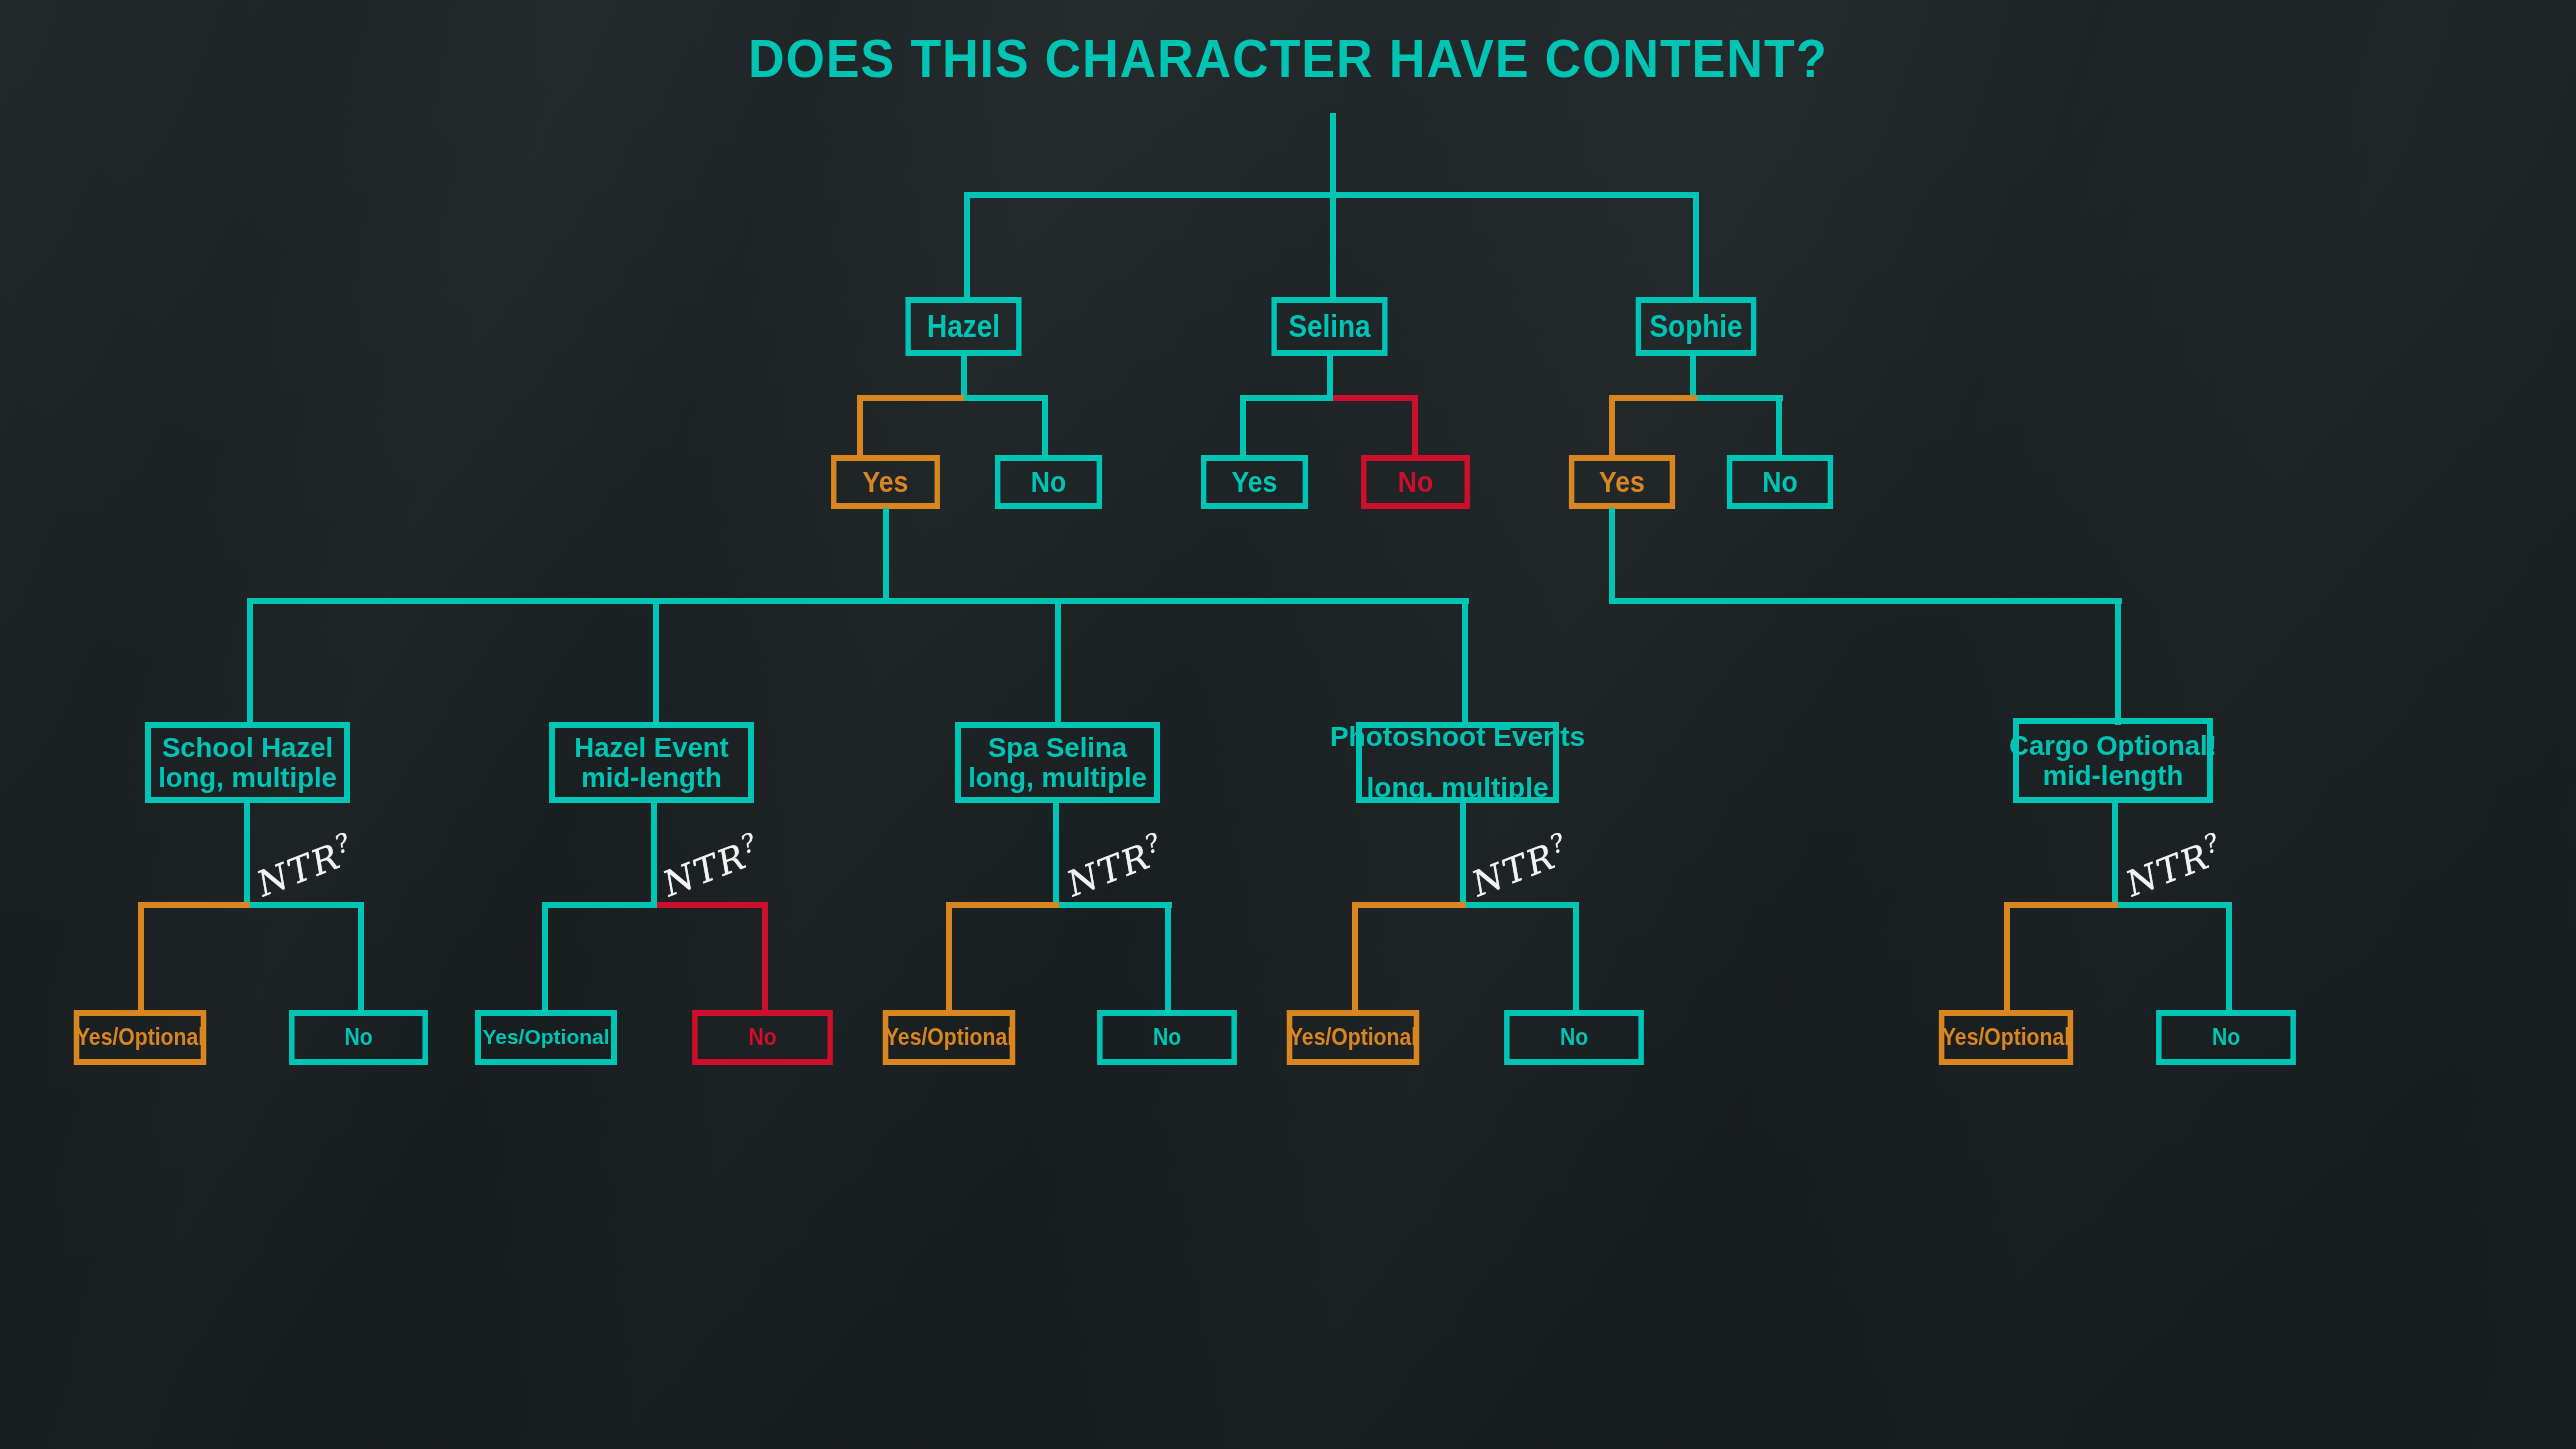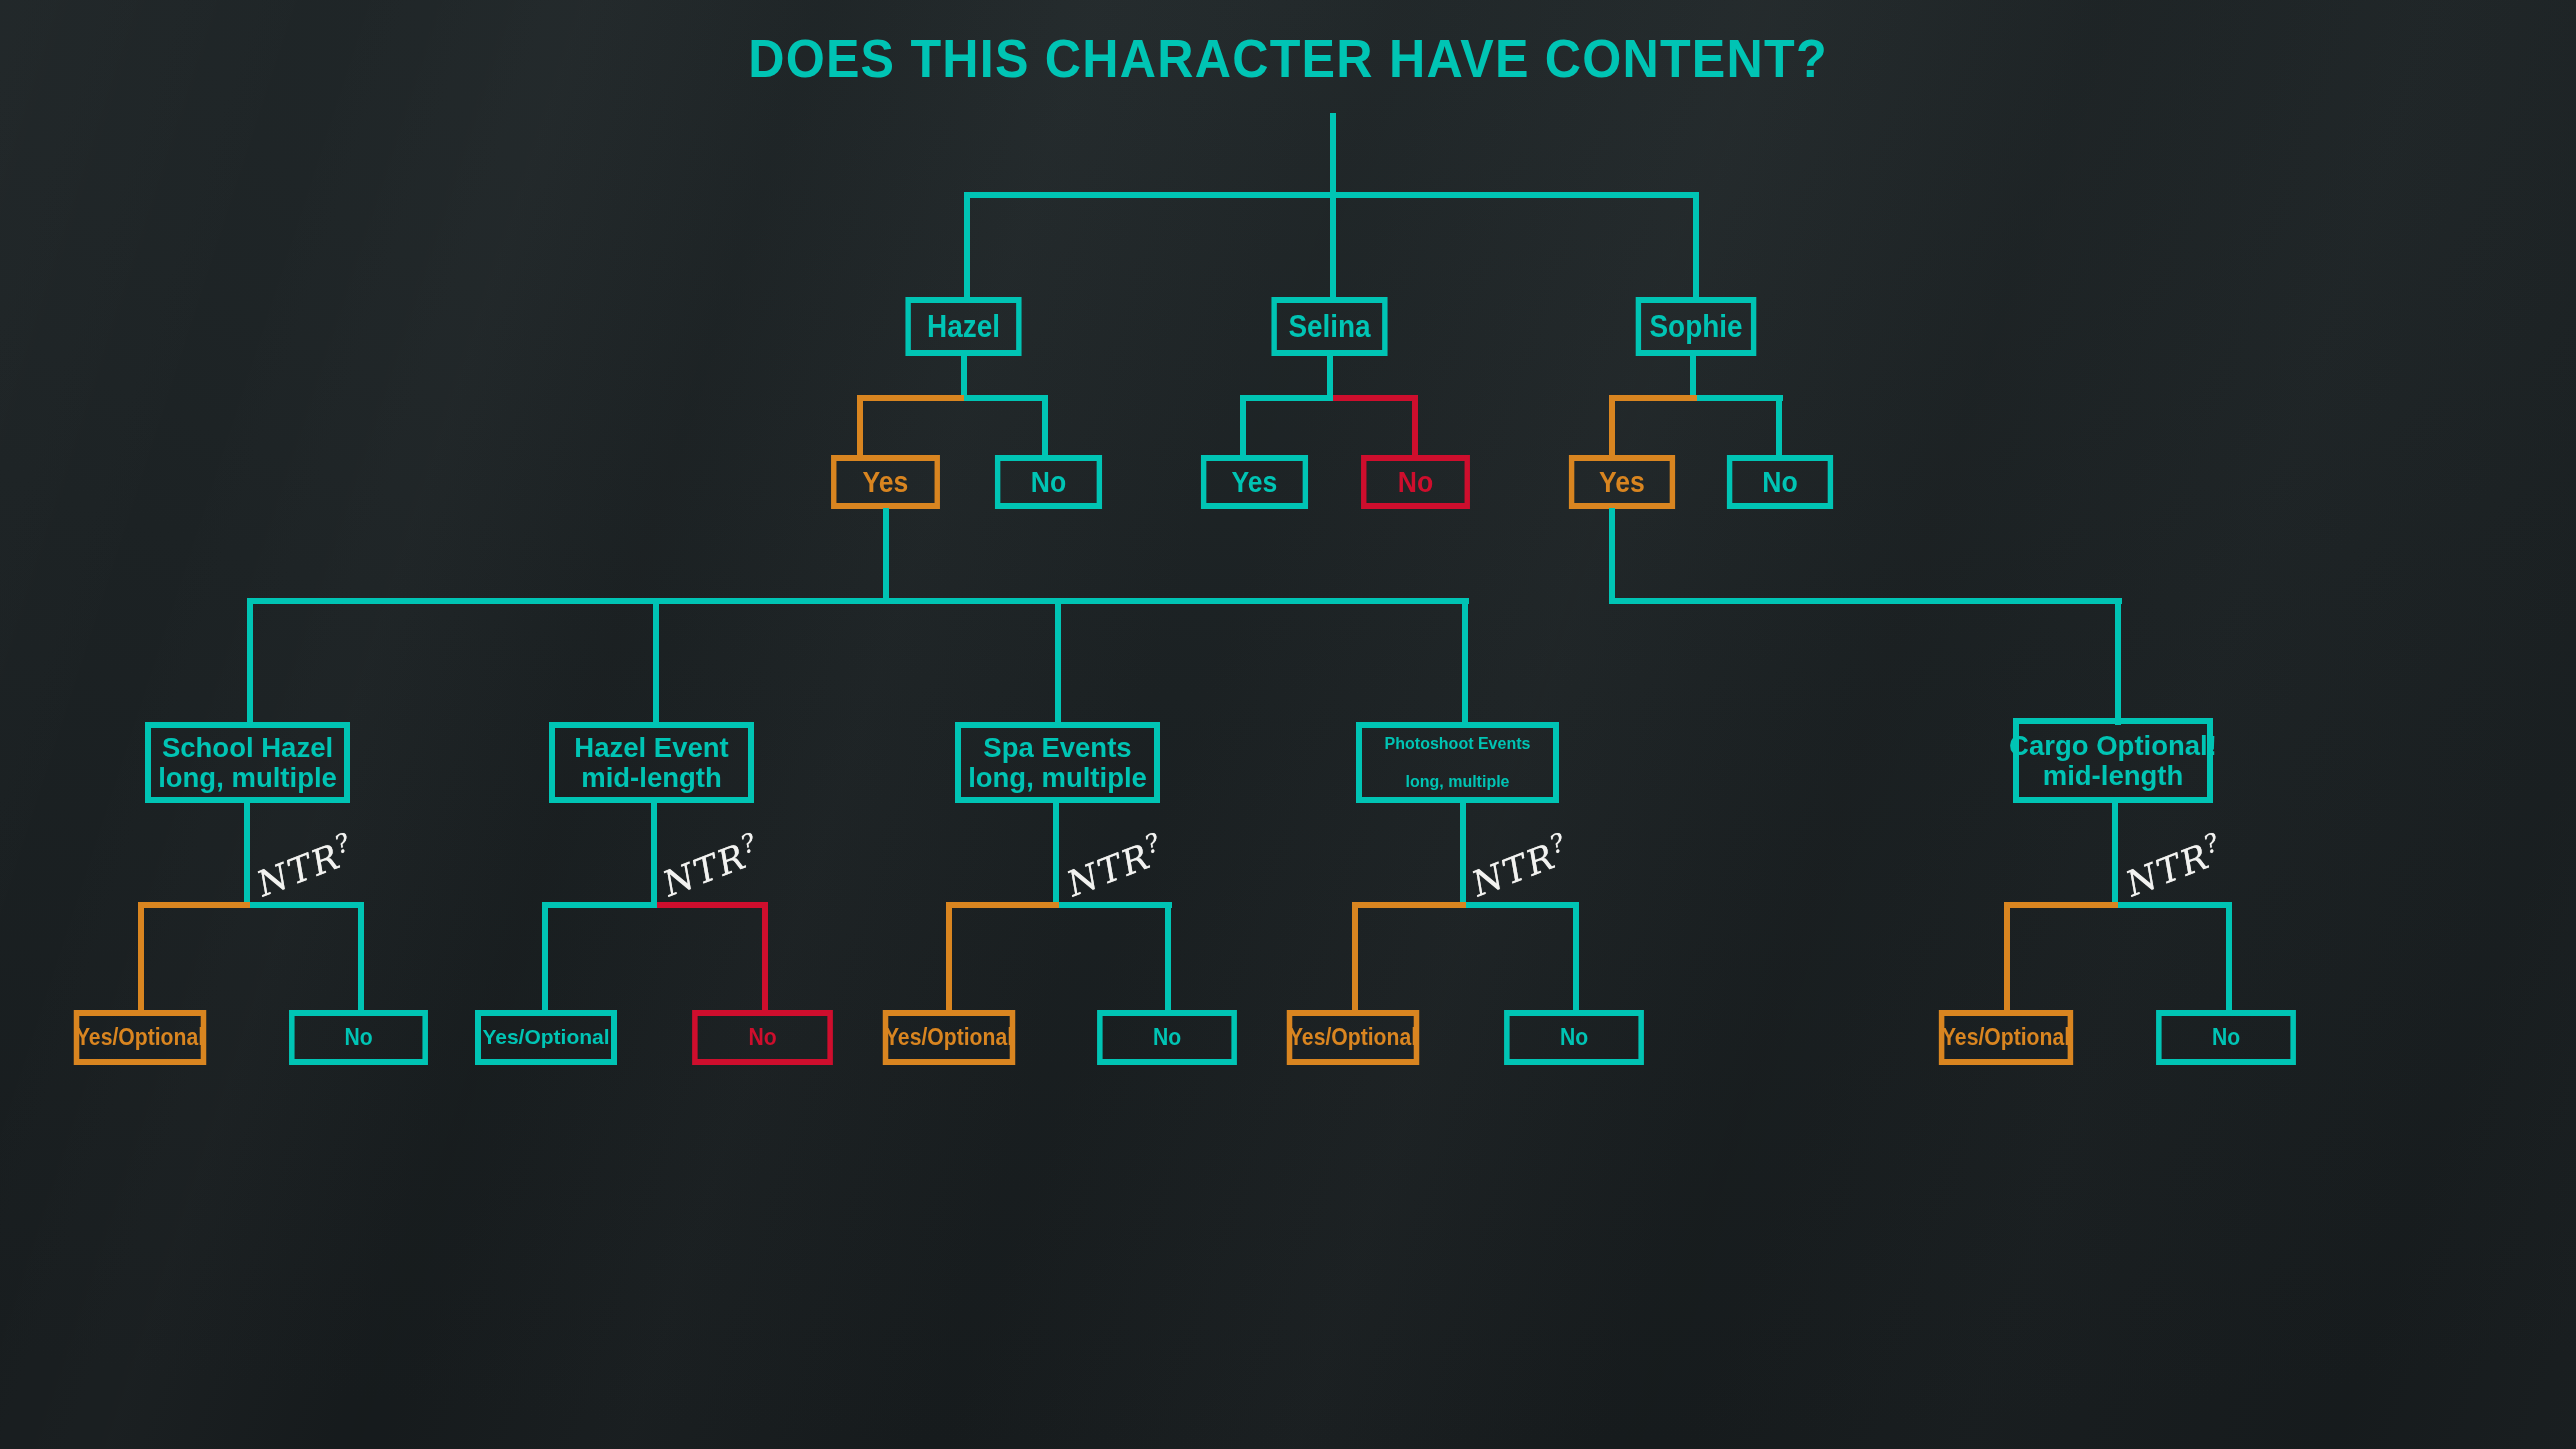--- a/index.html
+++ b/index.html
@@ -79,21 +79,21 @@
   }
   .node.orange { border-color: #d98520; color: #d98520; }
   .node.red    { border-color: #ce0e2d; color: #ce0e2d; }
 
   .node .l1, .node .l2 { display: block; }
 
   
   .node.char  { font-size: 31px; transform: scaleX(0.9); }
   .node.yn    { font-size: 29.5px; transform: scaleX(0.9); }
   .node.evt   { font-size: 27.5px; }
-  .node.evt-sm{ font-size: 16px; gap: 20px; }
+  .node.evt-sm{ font-size: 28px; gap: 20px; }
   .node.leaf  { font-size: 23px; transform: scaleX(0.92); }
   .node.leaf-sm { font-size: 21px; }
 
   
   .ntr {
     position: absolute;
     color: #f2f2f0;
     font-family: "DejaVu Serif", serif;
     font-style: italic;
     font-weight: normal;
@@ -184,21 +184,21 @@
 
   <div class="node evt" style="left:145px; top:722px; width:205px; height:81px;">
     <span class="l1">School Hazel</span>
     <span class="l2">long, multiple</span>
   </div>
   <div class="node evt" style="left:549px; top:722px; width:205px; height:81px;">
     <span class="l1">Hazel Event</span>
     <span class="l2">mid-length</span>
   </div>
   <div class="node evt" style="left:955px; top:722px; width:205px; height:81px;">
-    <span class="l1">Spa Events</span>
+    <span class="l1">Spa Selina</span>
     <span class="l2">long, multiple</span>
   </div>
   <div class="node evt-sm" style="left:1356px; top:722px; width:203px; height:81px;">
     <span class="l1">Photoshoot Events</span>
     <span class="l2">long, multiple</span>
   </div>
   <div class="node evt" style="left:2013px; top:718px; width:200px; height:85px;">
     <span class="l1">Cargo Optional!</span>
     <span class="l2">mid-length</span>
   </div>

